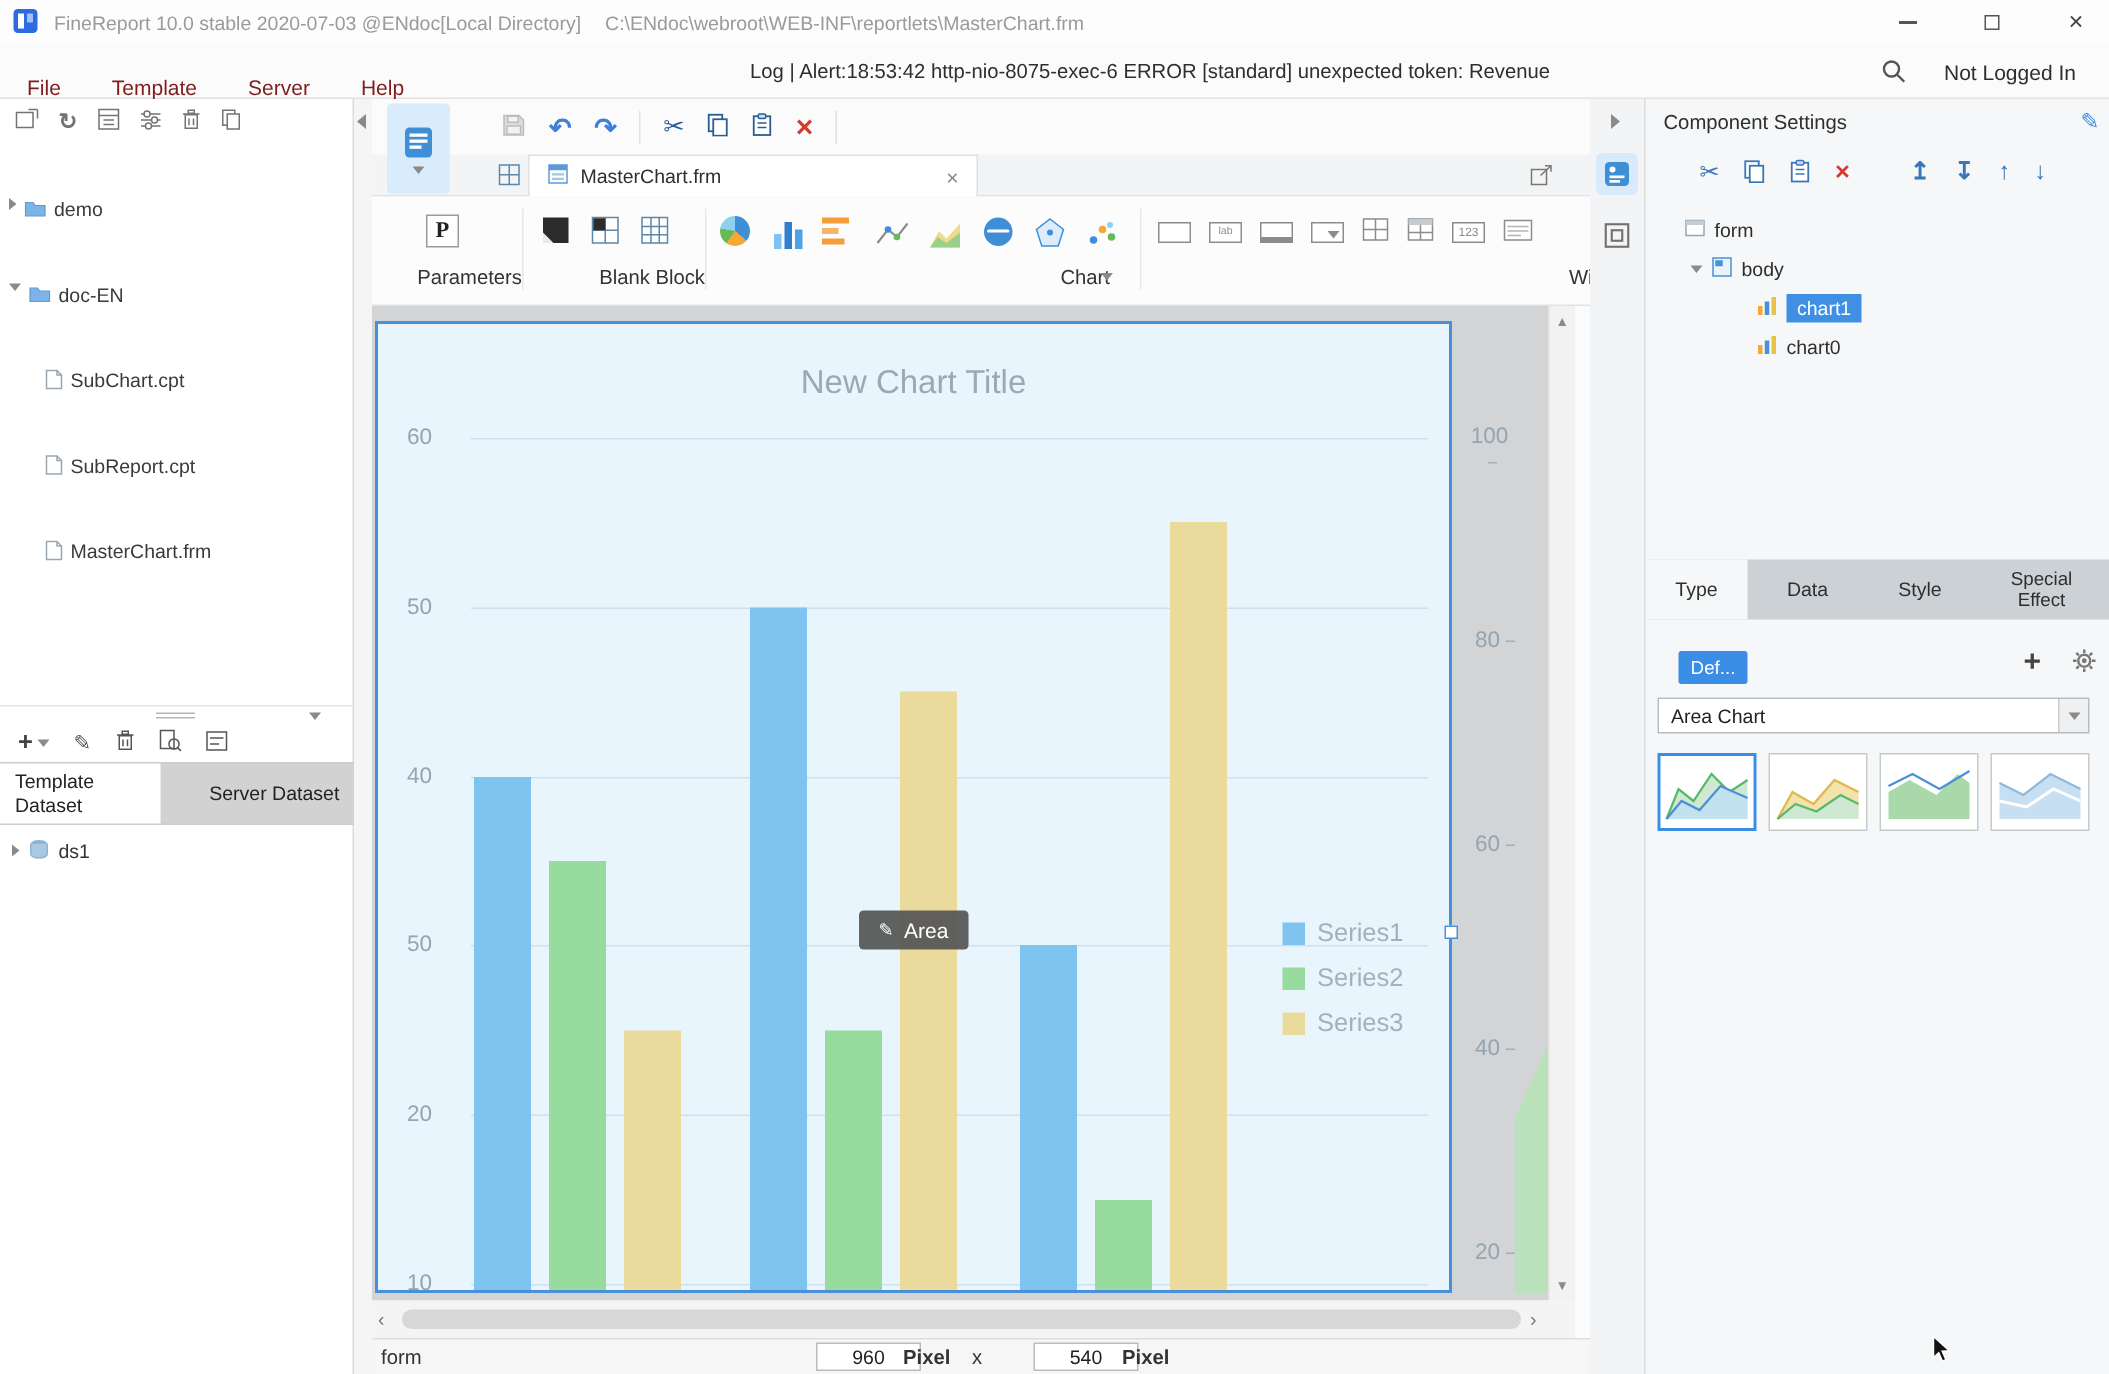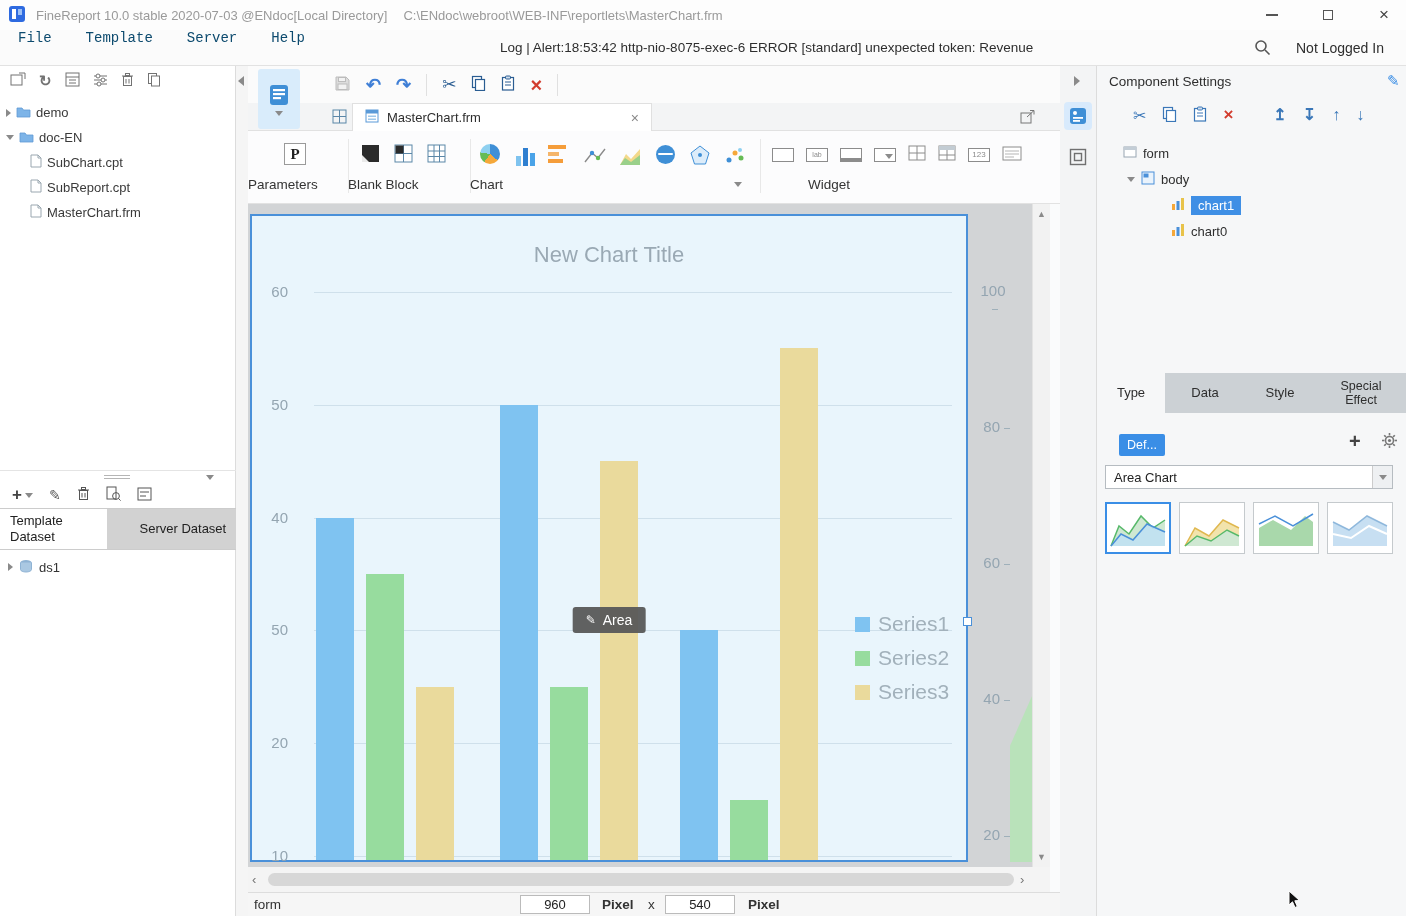--- a/index.html
+++ b/index.html
@@ -13,29 +13,29 @@
               display:flex; align-items:center; }
   .titlebar .ttext { color:#9a9a9a; font-size:13px; margin-left:10px; }
   .winbtns { position:absolute; right:14px; top:0; height:30px; display:flex; align-items:center; gap:40px; color:#555; }
   .winbtn { width:16px; height:16px; display:flex; align-items:center; justify-content:center; cursor:default; }
   .minbar { width:12px; height:2px; background:#555; }
   .maxbox { width:10px; height:10px; border:1.5px solid #555; }
 
   
   .menubar { position:absolute; left:0; top:30px; width:1406px; height:36px; background:#fbfbfb;
              border-bottom:1px solid #e2e2e2; }
-  .menuitems { position:absolute; left:18px; top:0; height:36px; display:flex; align-items:flex-start; gap:34px; font-size:14px; color:#0c4a6e;font-family:Liberation Mono, monospace; }
+  .menuitems { position:absolute; left:18px; top:0; height:36px; display:flex; align-items:flex-end; gap:34px; font-size:14px; color:#7f1d1d; }
   .logmsg { position:absolute; left:500px; top:10px; font-size:13.5px; color:#2e2e2e; }
   .loginstat { position:absolute; left:1296px; top:10px; font-size:14px; color:#2e2e2e; }
 
   
   .leftpanel { position:absolute; left:0; top:66px; width:236px; height:850px; background:#fff; border-right:1px solid #dcdcdc; }
   .lefttb { display:flex; align-items:center; gap:13px; height:30px; padding-left:10px; color:#737373; }
   .ftree { position:absolute; left:0; top:34px; width:236px; }
-  .frow { display:flex; align-items:center; height:25px; gap:5px; padding-left:6px; font-size:13px; color:#3a3a3a; cursor:default; }
+  .frow { display:flex; height:25px; gap:5px; padding-left:6px; font-size:13px; color:#3a3a3a; cursor:default;margin-top:32px; }
   .frow.file { padding-left:30px; }
   .car-r { width:0; height:0; border-top:4px solid transparent; border-bottom:4px solid transparent; border-left:5px solid #8a8a8a; }
   .car-d { width:0; height:0; border-left:4px solid transparent; border-right:4px solid transparent; border-top:5px solid #8a8a8a; }
   .dssec { position:absolute; left:0; top:404px; width:236px; }
   .grip { height:12px; position:relative; border-top:1px solid #e4e4e4; }
   .gripmark { position:absolute; left:104px; top:4px; width:26px; height:4px; border-top:1px solid #b5b5b5; border-bottom:1px solid #b5b5b5; }
   .gripcar { position:absolute; left:206px; top:4px; }
   .dstb { display:flex; align-items:center; gap:16px; height:26px; padding-left:12px; color:#555; }
   .dstabs { display:flex; height:42px; background:#d2d2d2; border-top:1px solid #ccc; border-bottom:1px solid #ccc;gap:23px; }
   .dstab { width:118px; display:flex; align-items:center; padding-left:10px; font-size:13px; line-height:1.25; color:#222; cursor:default; }
@@ -55,21 +55,21 @@
   .glyphbtn { font-size:18px; line-height:1; cursor:default; }
   .tabrow { position:absolute; left:0; top:37px; width:812px; height:28px; background:#f3f4f5; border-bottom:1px solid #e1e1e1; }
   .gridtgl { position:absolute; left:84px; top:6px; }
   .etab { position:absolute; left:104px; top:0; height:28px; background:#fff; border:1px solid #e0e0e0; border-bottom:none;
           display:flex; align-items:center; gap:8px; padding:0 12px; width:300px; }
   .etab .tlabel { font-size:13px; color:#2e2e2e; flex:1; }
   .floatic { position:absolute; right:24px; top:6px; }
 
   .ribbon { position:absolute; left:0; top:65px; width:812px; height:73px; background:#fcfcfd; border-bottom:1px solid #e2e2e2; }
   .rsep { position:absolute; top:8px; width:1px; height:54px; background:#e8e8e8; }
-  .rlabel { position:absolute; top:46px; text-align:left; font-size:13.5px; color:#333; }
+  .rlabel { position:absolute; top:46px; text-align:right; font-size:13.5px; color:#333; }
   .pic { position:absolute; left:36px; top:12px; width:22px; height:22px; border:1px solid #9a9a9a; display:flex; align-items:center; justify-content:center;
          font-family:"Liberation Serif", serif; font-size:15px; font-weight:bold; color:#222; background:#fff; }
   .blankic { position:absolute; left:112px; top:12px; display:flex; gap:12px; }
   .chartic { position:absolute; left:230px; top:11px; display:flex; gap:11px; align-items:flex-end; }
   .widgetic { position:absolute; left:524px; top:14px; display:flex; gap:12px; align-items:center; }
   .ic { width:24px; height:24px; display:flex; align-items:flex-end; justify-content:center; gap:2px; }
   .pie { width:20px; height:20px; border-radius:50%; align-self:center;
          background:conic-gradient(#3f8fd6 0 130deg, #f5a83a 130deg 215deg, #66bb55 215deg 280deg, #8ed0f0 280deg 360deg); }
   .cbar { display:inline-block; }
   .globe { width:19px; height:19px; border-radius:50%; background:#3f8fd6; align-self:center; position:relative; }
@@ -77,39 +77,39 @@
   .wrect { width:22px; height:14px; border:1px solid #8c8c8c; background:#fff; position:relative; font-size:7px; color:#8c8c8c;
            display:flex; align-items:center; justify-content:center; }
 
   .canvas { position:absolute; left:0; top:138px; width:784px; height:663px; background:#d2d4d6; overflow:hidden; }
   .chart { position:absolute; left:2px; top:10px; width:718px; height:648px; background:#e9f5fc; border:2px solid #4a90d9; }
   .chart-title { position:absolute; top:26px; left:0; width:100%; text-align:center; font-size:22px; color:#9aa9b4; z-index:2; }
   .gridline { position:absolute; left:62px; width:638px; height:1px; background:#cfe0eb; z-index:0; }
   .ytick { position:absolute; left:2px; width:34px; text-align:right; font-size:15px; color:#94a5b1; z-index:2; }
   .bar { position:absolute; width:38px; z-index:1; }
   .legend { position:absolute; left:603px; top:396px; display:flex; flex-direction:column; gap:10px; z-index:3; }
-  .lgrow { display:flex; align-items:center; gap:8px; font-size:21px; color:#a2b1bb; }
+  .lgrow { display:flex; align-items:center; gap:8px; font-size:17px; color:#a2b1bb; }
   .lgsw { width:15px; height:15px; display:inline-block; }
   .editbtn { position:absolute; left:50%; transform:translateX(-50%); top:391px; height:26px; background:rgba(88,88,88,.95); color:#fff;
              border-radius:3px; display:flex; align-items:center; gap:7px; padding:0 13px; font-size:14px; z-index:6; cursor:default; }
   .handle { position:absolute; right:-6px; top:401px; width:9px; height:9px; background:#fff; border:1px solid #4a90d9; z-index:7; }
   .ax2item { position:absolute; left:728px; width:34px; text-align:right; font-size:15px; color:#94a5b1; }
   .tickdash { display:inline-block; width:6px; height:1px; background:#9fb0ba; vertical-align:middle; margin-left:4px; }
   .glimpse { position:absolute; right:0; top:492px; width:22px; height:166px; background:#b9e2ba;
              clip-path:polygon(100% 0, 100% 100%, 0 100%, 0 30%); }
 
   .vscroll { position:absolute; left:784px; top:138px; width:18px; height:663px; background:#f2f2f2; border-left:1px solid #e3e3e3; }
   .sarr { position:absolute; left:0; width:17px; height:16px; display:flex; align-items:center; justify-content:center; color:#8a8a8a; font-size:9px; }
   .hscroll { position:absolute; left:0; top:801px; width:802px; height:25px; background:#f4f4f4; }
   .hthumb { position:absolute; left:20px; top:6px; width:746px; height:13px; background:#d7d7d7; border-radius:7px; }
   .harr { position:absolute; top:5px; font-size:13px; color:#777; }
 
   .statusrow { position:absolute; left:0; top:826px; width:812px; height:24px; background:#f6f6f6; border-top:1px solid #ddd; font-size:13.5px; }
   .sizein { position:absolute; top:2px; width:70px; height:19px; border:1px solid #bbb; background:#fff; text-align:center; font-size:13px;
-            font-family:"Liberation Sans", sans-serif; color:#222; }
+            font-family:"Liberation Sans", sans-serif; color:#222;margin-left:24px; }
 
   
   .strip { position:absolute; left:1060px; top:66px; width:36px; height:850px; background:#f3f4f5; }
   .stripbtn1 { position:absolute; left:4px; top:36px; width:28px; height:28px; background:#d8eafc; border-radius:4px;
                display:flex; align-items:center; justify-content:center; }
   .stripbtn2 { position:absolute; left:7px; top:80px; width:22px; height:22px; display:flex; align-items:center; justify-content:center; }
 
   
   .rightpanel { position:absolute; left:1096px; top:66px; width:310px; height:850px; background:#f6f7f8; border-left:1px solid #dcdcdc; }
   .rphead { position:absolute; left:12px; top:8px; font-size:13.5px; color:#2e2e2e; }

